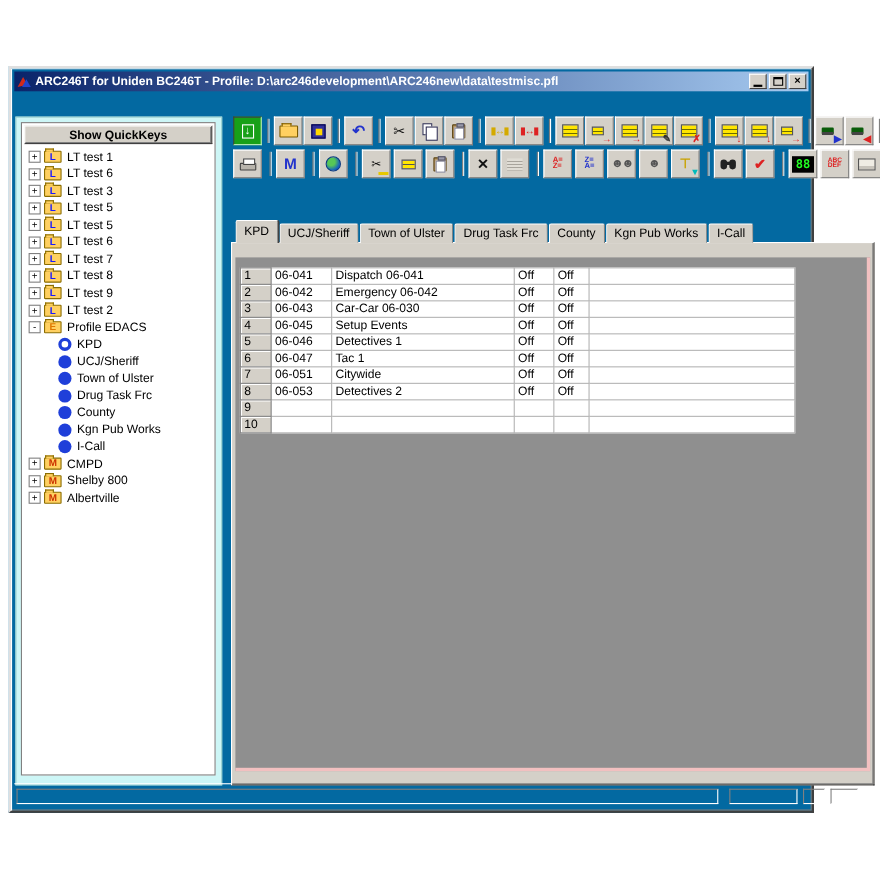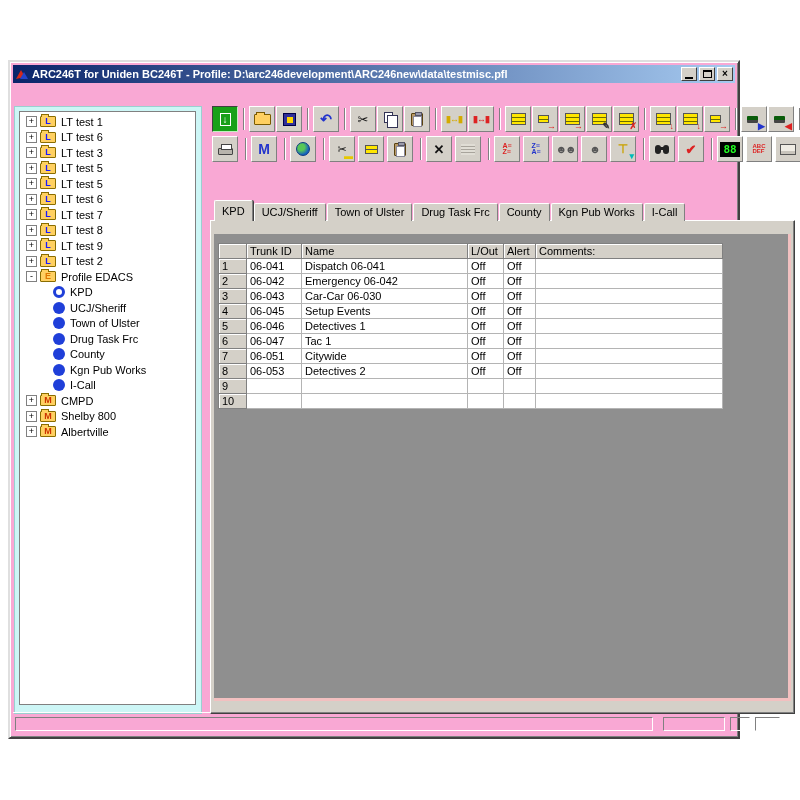--- a/index.html
+++ b/index.html
@@ -1,17 +1,17 @@
 <!DOCTYPE html>
 <html><head>
 <meta charset="utf-8">
 <style>
   html,body{margin:0;padding:0;background:#fff;width:800px;height:800px;font-family:"Liberation Sans",sans-serif;}
   *{box-sizing:border-box;}
-  .window{position:absolute;left:8px;top:60px;width:732px;height:679px;background:#f9a8d4;
+  .window{position:absolute;left:8px;top:60px;width:732px;height:679px;background:#0369a1;
     border:2px solid;border-color:#dfdfdf #404040 #404040 #dfdfdf;
     box-shadow:inset 1px 1px 0 #fff, inset -1px -1px 0 #808080;}
   
   .titlebar{position:absolute;left:3px;top:3px;right:3px;height:18px;
     background:linear-gradient(to right,#0a246a,#a6caf0);display:flex;align-items:center;padding:0 2px;}
   .titlebar .ttl{color:#fff;font-size:11px;font-weight:bold;white-space:nowrap;overflow:hidden;flex:1;margin-left:3px;}
   .tbtns{display:flex;gap:2px;}
   .ctl{width:16px;height:14px;background:#d4d0c8;border:1px solid;border-color:#fff #404040 #404040 #fff;
     display:flex;align-items:center;justify-content:center;font-size:10px;font-weight:bold;color:#000;line-height:10px;}
   .ctl-min i{display:block;width:8px;height:2px;background:#000;margin-top:8px;}
@@ -269,20 +269,21 @@
         <span class="glyph">ABC
 DEF</span>
       </div>
       <div class="tb-btn ic-disp">
         <span class="glyph"></span>
       </div>
     </div>
 
   <div class="tree-panel">
     <div class="tree-white">
+      <div class="qk-btn">Show QuickKeys</div>
       <div class="tree-body">
           <div class="tree-row lvl1">
             <span class="expander">+</span>
             <span class="folder">
               <span class="folder-letter letter-L">L</span>
             </span>
             <span class="tree-label">LT test 1</span>
           </div>
           <div class="tree-row lvl1">
             <span class="expander">+</span>
@@ -417,28 +418,20 @@
       <div class="tab">County</div>
       <div class="tab">Kgn Pub Works</div>
       <div class="tab">I-Call</div>
     </div>
 
   <div class="tab-panel">
     <div class="grid-area">
       <table class="grid">
         <tbody>
             <tr>
-              <td class="hd c0"></td>
-              <td class="hd c1">Trunk ID</td>
-              <td class="hd c2">Name</td>
-              <td class="hd c3">L/Out</td>
-              <td class="hd c4">Alert</td>
-              <td class="hd c5">Comments:</td>
-            </tr>
-            <tr>
               <td class="hd c0">1</td>
               <td class="td c1">06-041</td>
               <td class="td c2">Dispatch 06-041</td>
               <td class="td c3">Off</td>
               <td class="td c4">Off</td>
               <td class="td c5"></td>
             </tr>
             <tr>
               <td class="hd c0">2</td>
               <td class="td c1">06-042</td>

